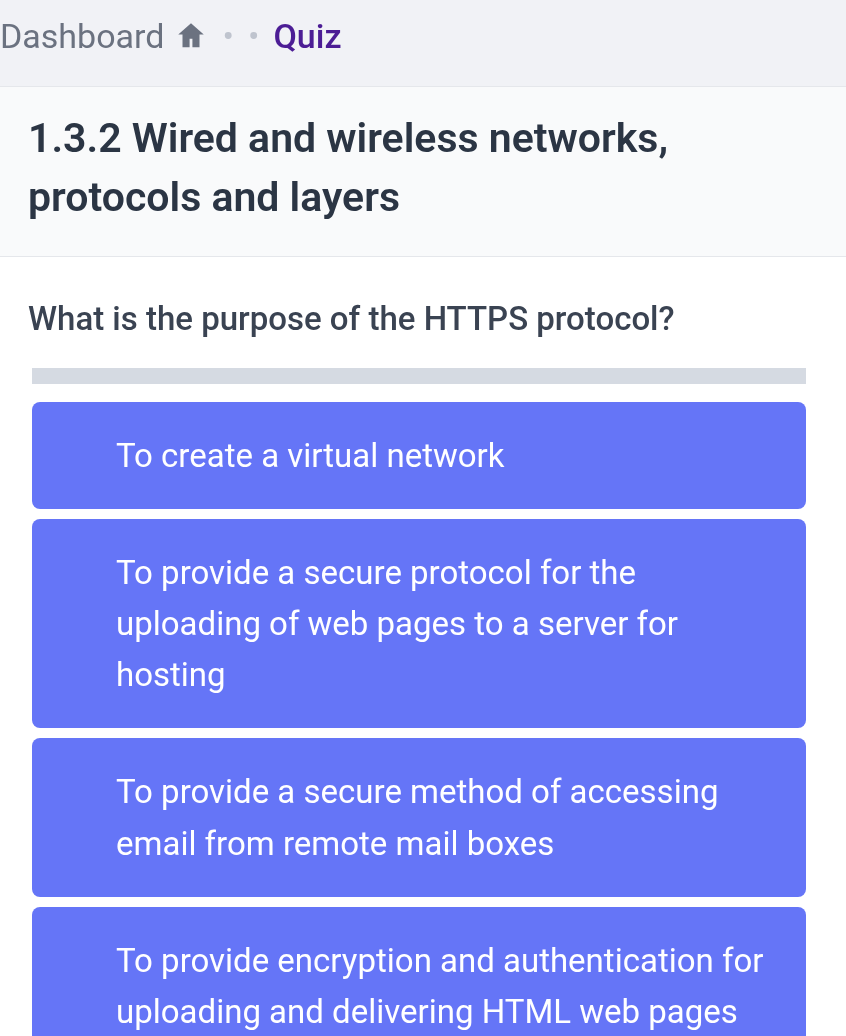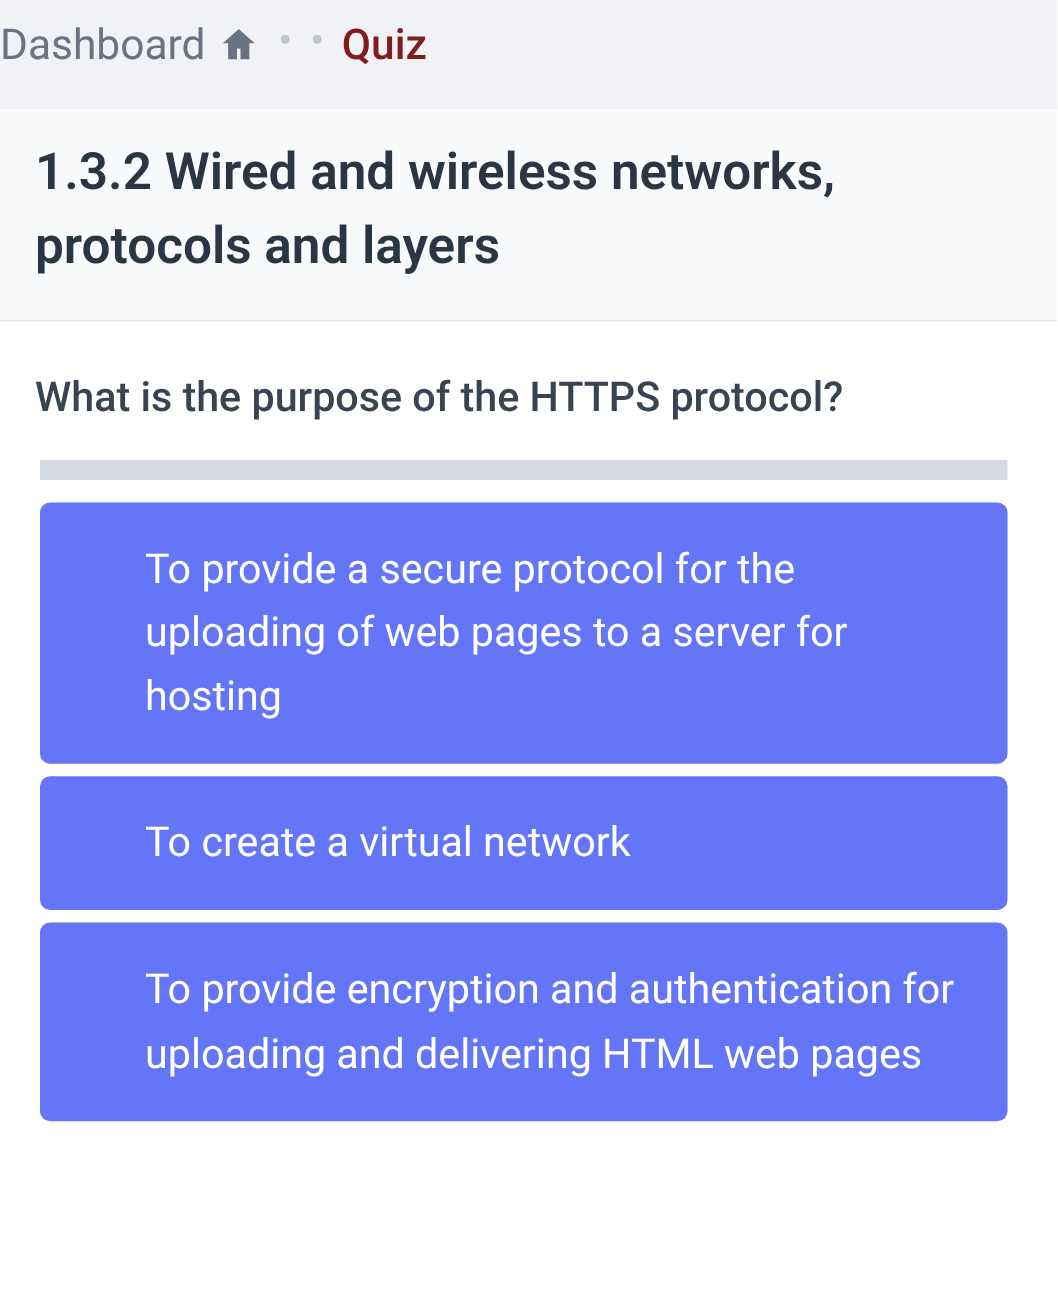--- a/index.html
+++ b/index.html
@@ -11,34 +11,35 @@
       font-family: -apple-system, BlinkMacSystemFont, "Segoe UI", Roboto, Helvetica, Arial, sans-serif;
       background: #ffffff;
       width: 846px;
       height: 1036px;
       overflow: hidden;
     }
     .breadcrumb {
       background: #f1f2f6;
       padding: 16px 0 30px 0;
       display: flex;
+      align-items: center;
       gap: 14px;
       font-size: 34px;
       color: #6b7280;
       border-bottom: 1px solid #e5e7eb;
     }
     .breadcrumb-item {
       display: inline-flex;
       align-items: center;
       gap: 10px;
       color: #6b7280;
       cursor: pointer;
     }
     .breadcrumb-current {
-      color: #7f1d1d;
+      color: #4c1d95;
       font-weight: 500;
     }
     .breadcrumb-sep {
       color: #bfc4ce;
       font-size: 34px;
       line-height: 1;
     }
     .home-icon {
       width: 34px;
       height: 34px;
@@ -106,17 +107,18 @@
 </div>
 
 <div class="title-section">
   <h1 class="title">1.3.2 Wired and wireless networks, protocols and layers</h1>
 </div>
 
 <div class="content">
   <div class="question">What is the purpose of the HTTPS protocol?</div>
   <div class="progress-bar"></div>
   <div class="answers">
+    <div class="answer">To create a virtual network</div>
     <div class="answer">To provide a secure protocol for the uploading of web pages to a server for hosting</div>
-    <div class="answer">To create a virtual network</div>
+    <div class="answer">To provide a secure method of accessing email from remote mail boxes</div>
     <div class="answer">To provide encryption and authentication for uploading and delivering HTML web pages</div>
   </div>
 </div>
 
 </body></html>

